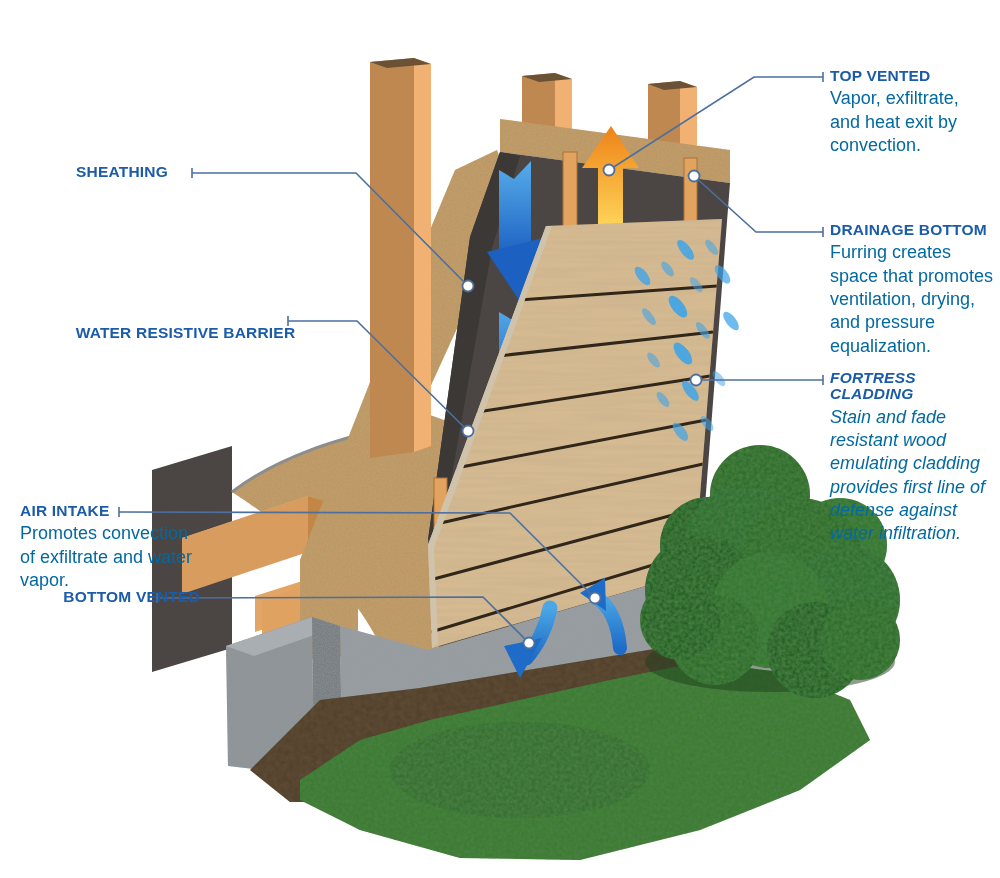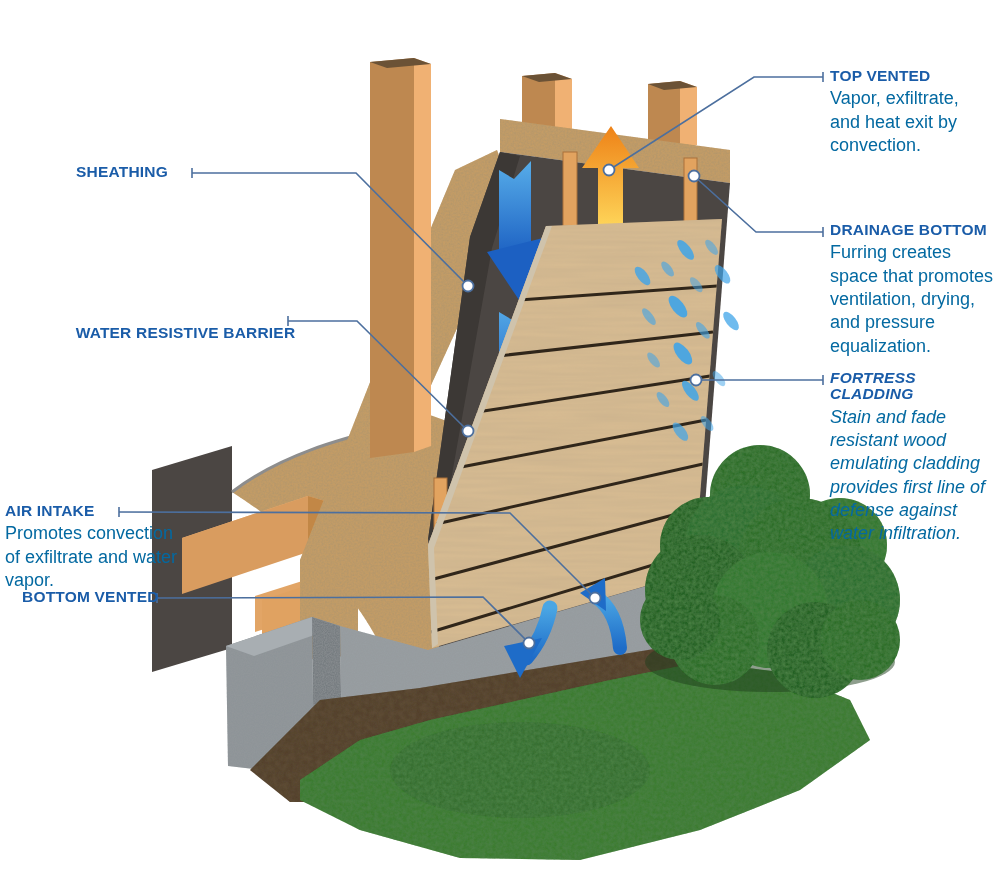--- a/index.html
+++ b/index.html
@@ -9,22 +9,22 @@
   .callout{position:absolute;}
   .callout h3{margin:0;font-size:15.5px;font-weight:bold;color:#1a5ca8;letter-spacing:.2px;line-height:1.05;}
   .callout p{margin:3px 0 0 0;font-size:18px;color:#0369a1;line-height:1.3;font-weight:500;}
   .r{text-align:left;}
   
   #lb-top{left:830px;top:68px;width:158px;}
   #lb-sheathing{left:76px;top:164px;width:120px;}
   #lb-drain{left:830px;top:222px;width:170px;}
   #lb-wrb{left:73px;top:325px;width:225px;text-align:center;}
   #lb-clad{left:830px;top:370px;width:168px;font-style:italic;}
-  #lb-air{left:5px;top:503px;width:175px;}
-  #lb-bottom{left:22px;top:589px;width:170px;}
+  #lb-air{left:20px;top:503px;width:175px;}
+  #lb-bottom{left:30px;top:589px;width:170px;text-align:right;}
 </style>
 </head>
 <body>
 
 <div id="stage">
 
 <svg id="art" width="1000" height="878" viewBox="0 0 1000 878">
   <defs>
     <linearGradient id="orangeGrad" x1="0" y1="0" x2="0" y2="1">
       <stop offset="0" stop-color="#ee8217"></stop>

